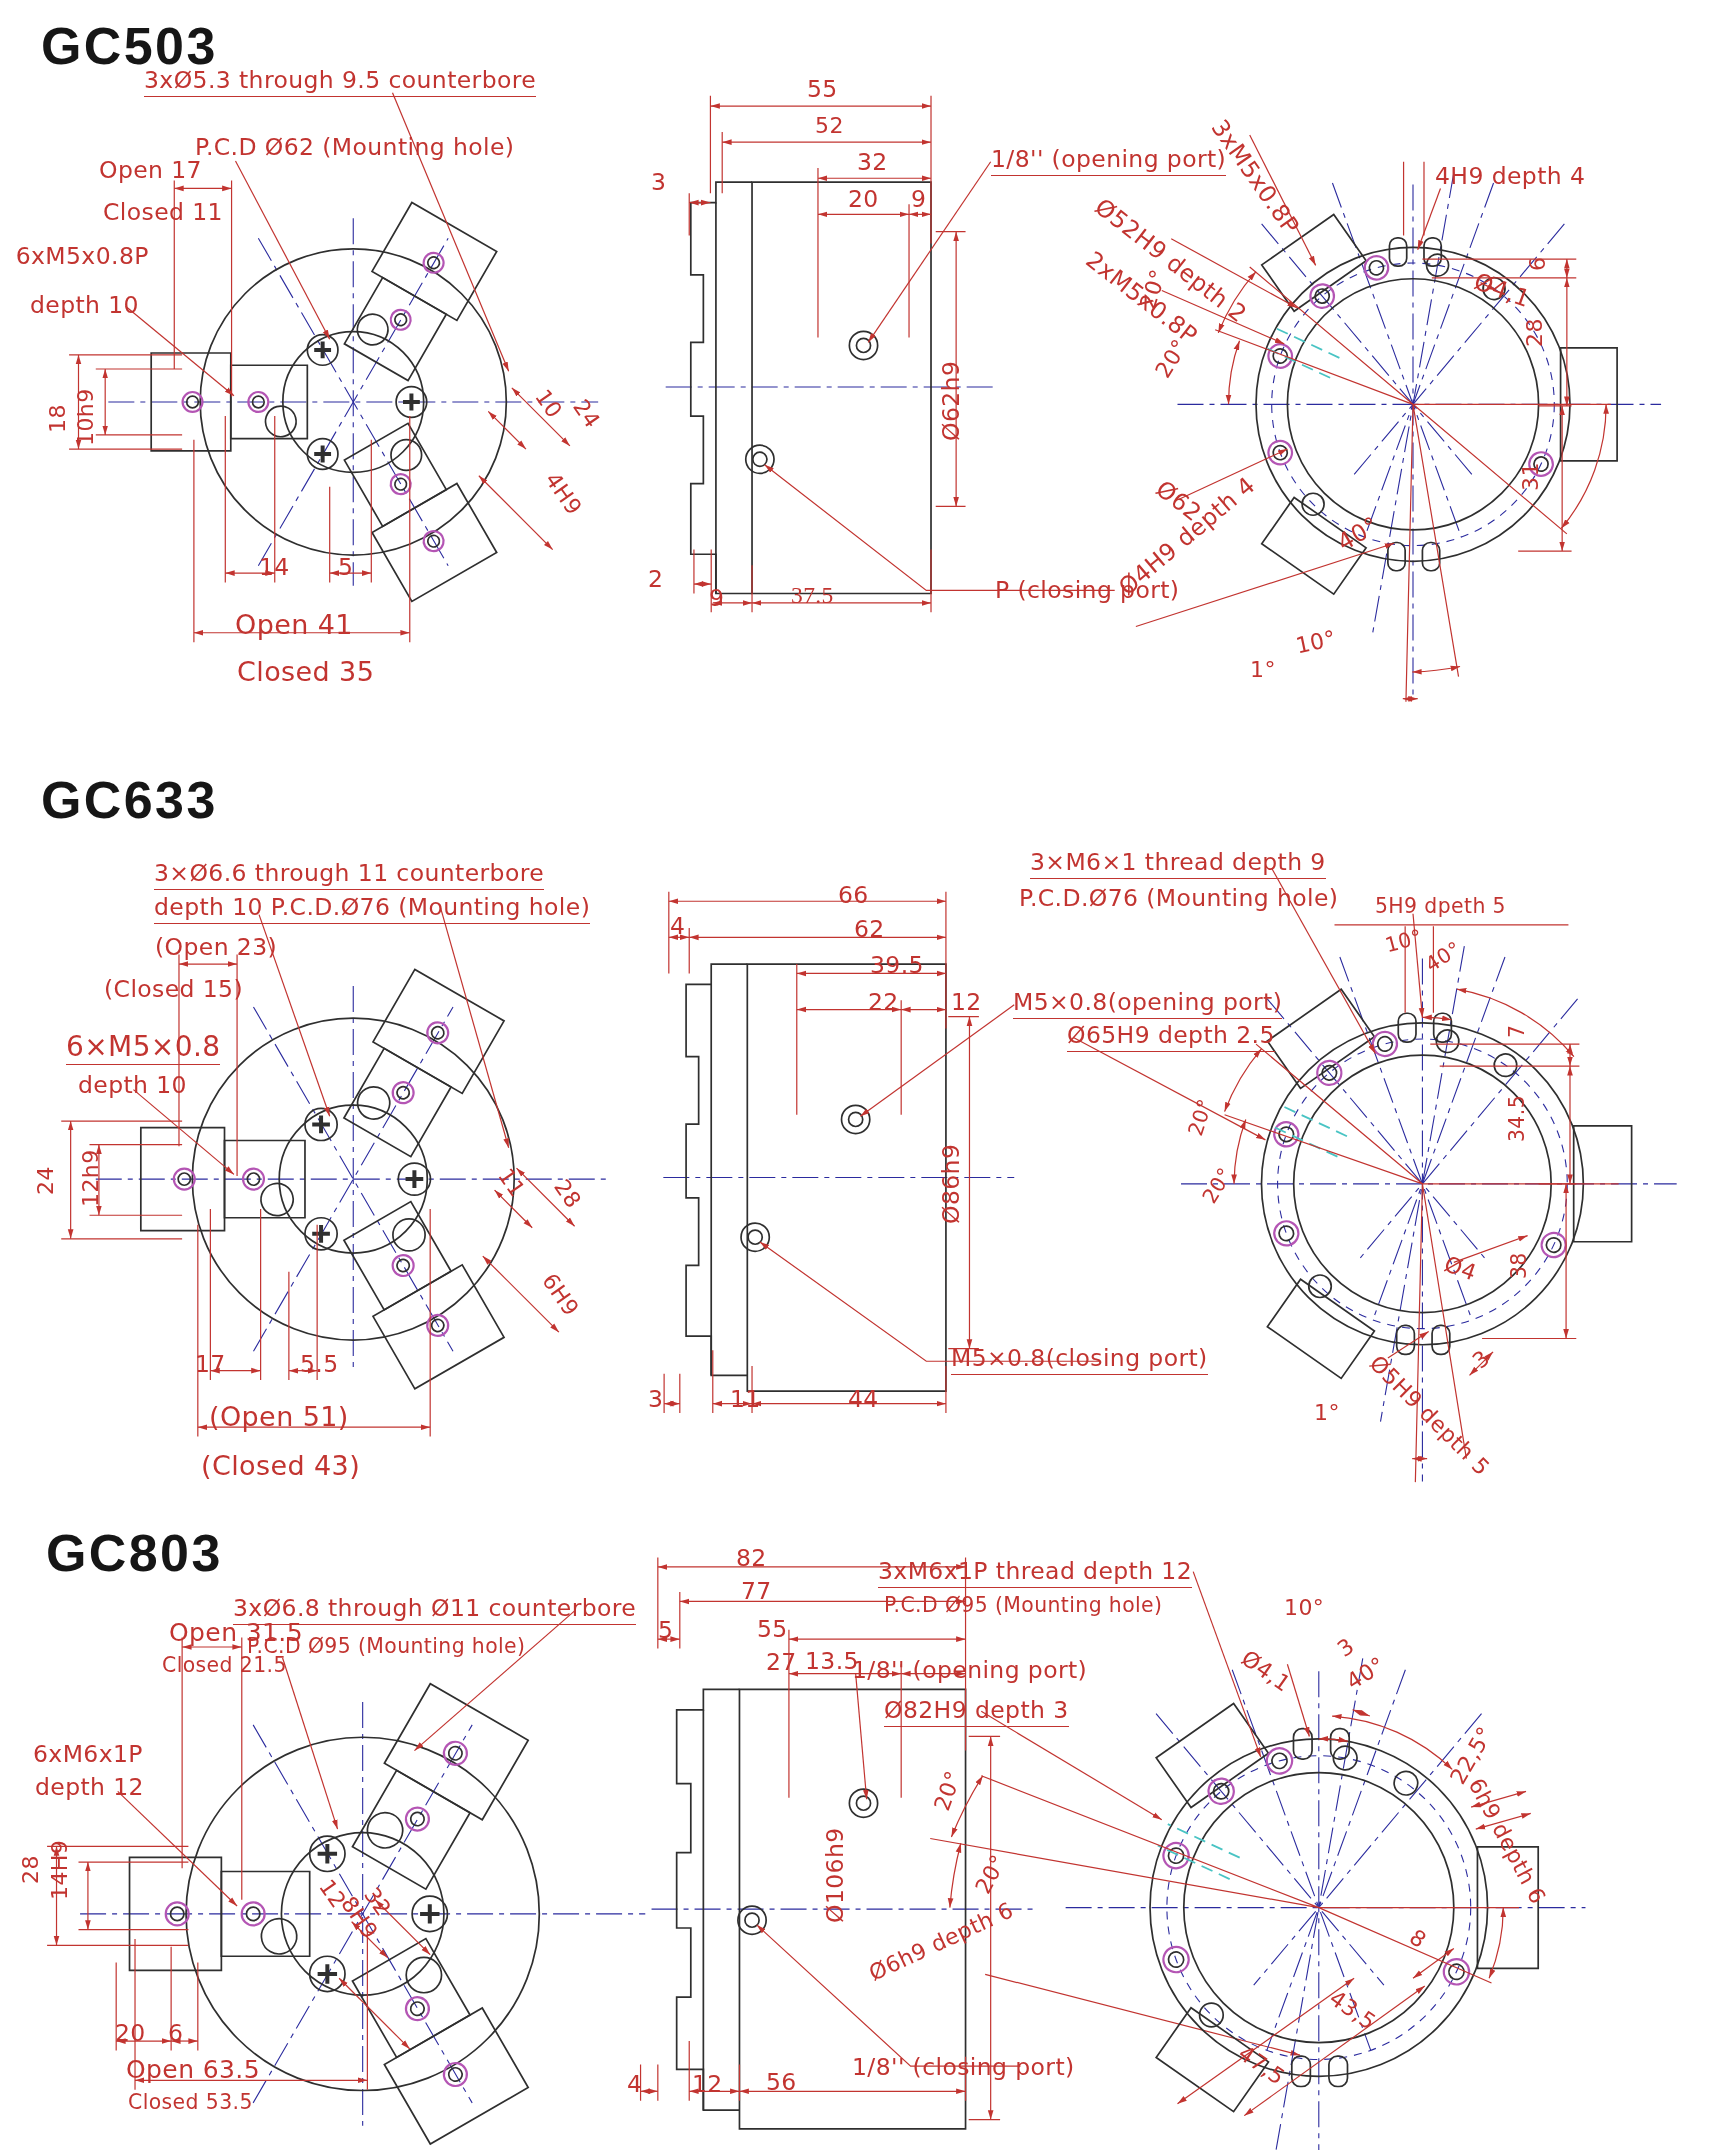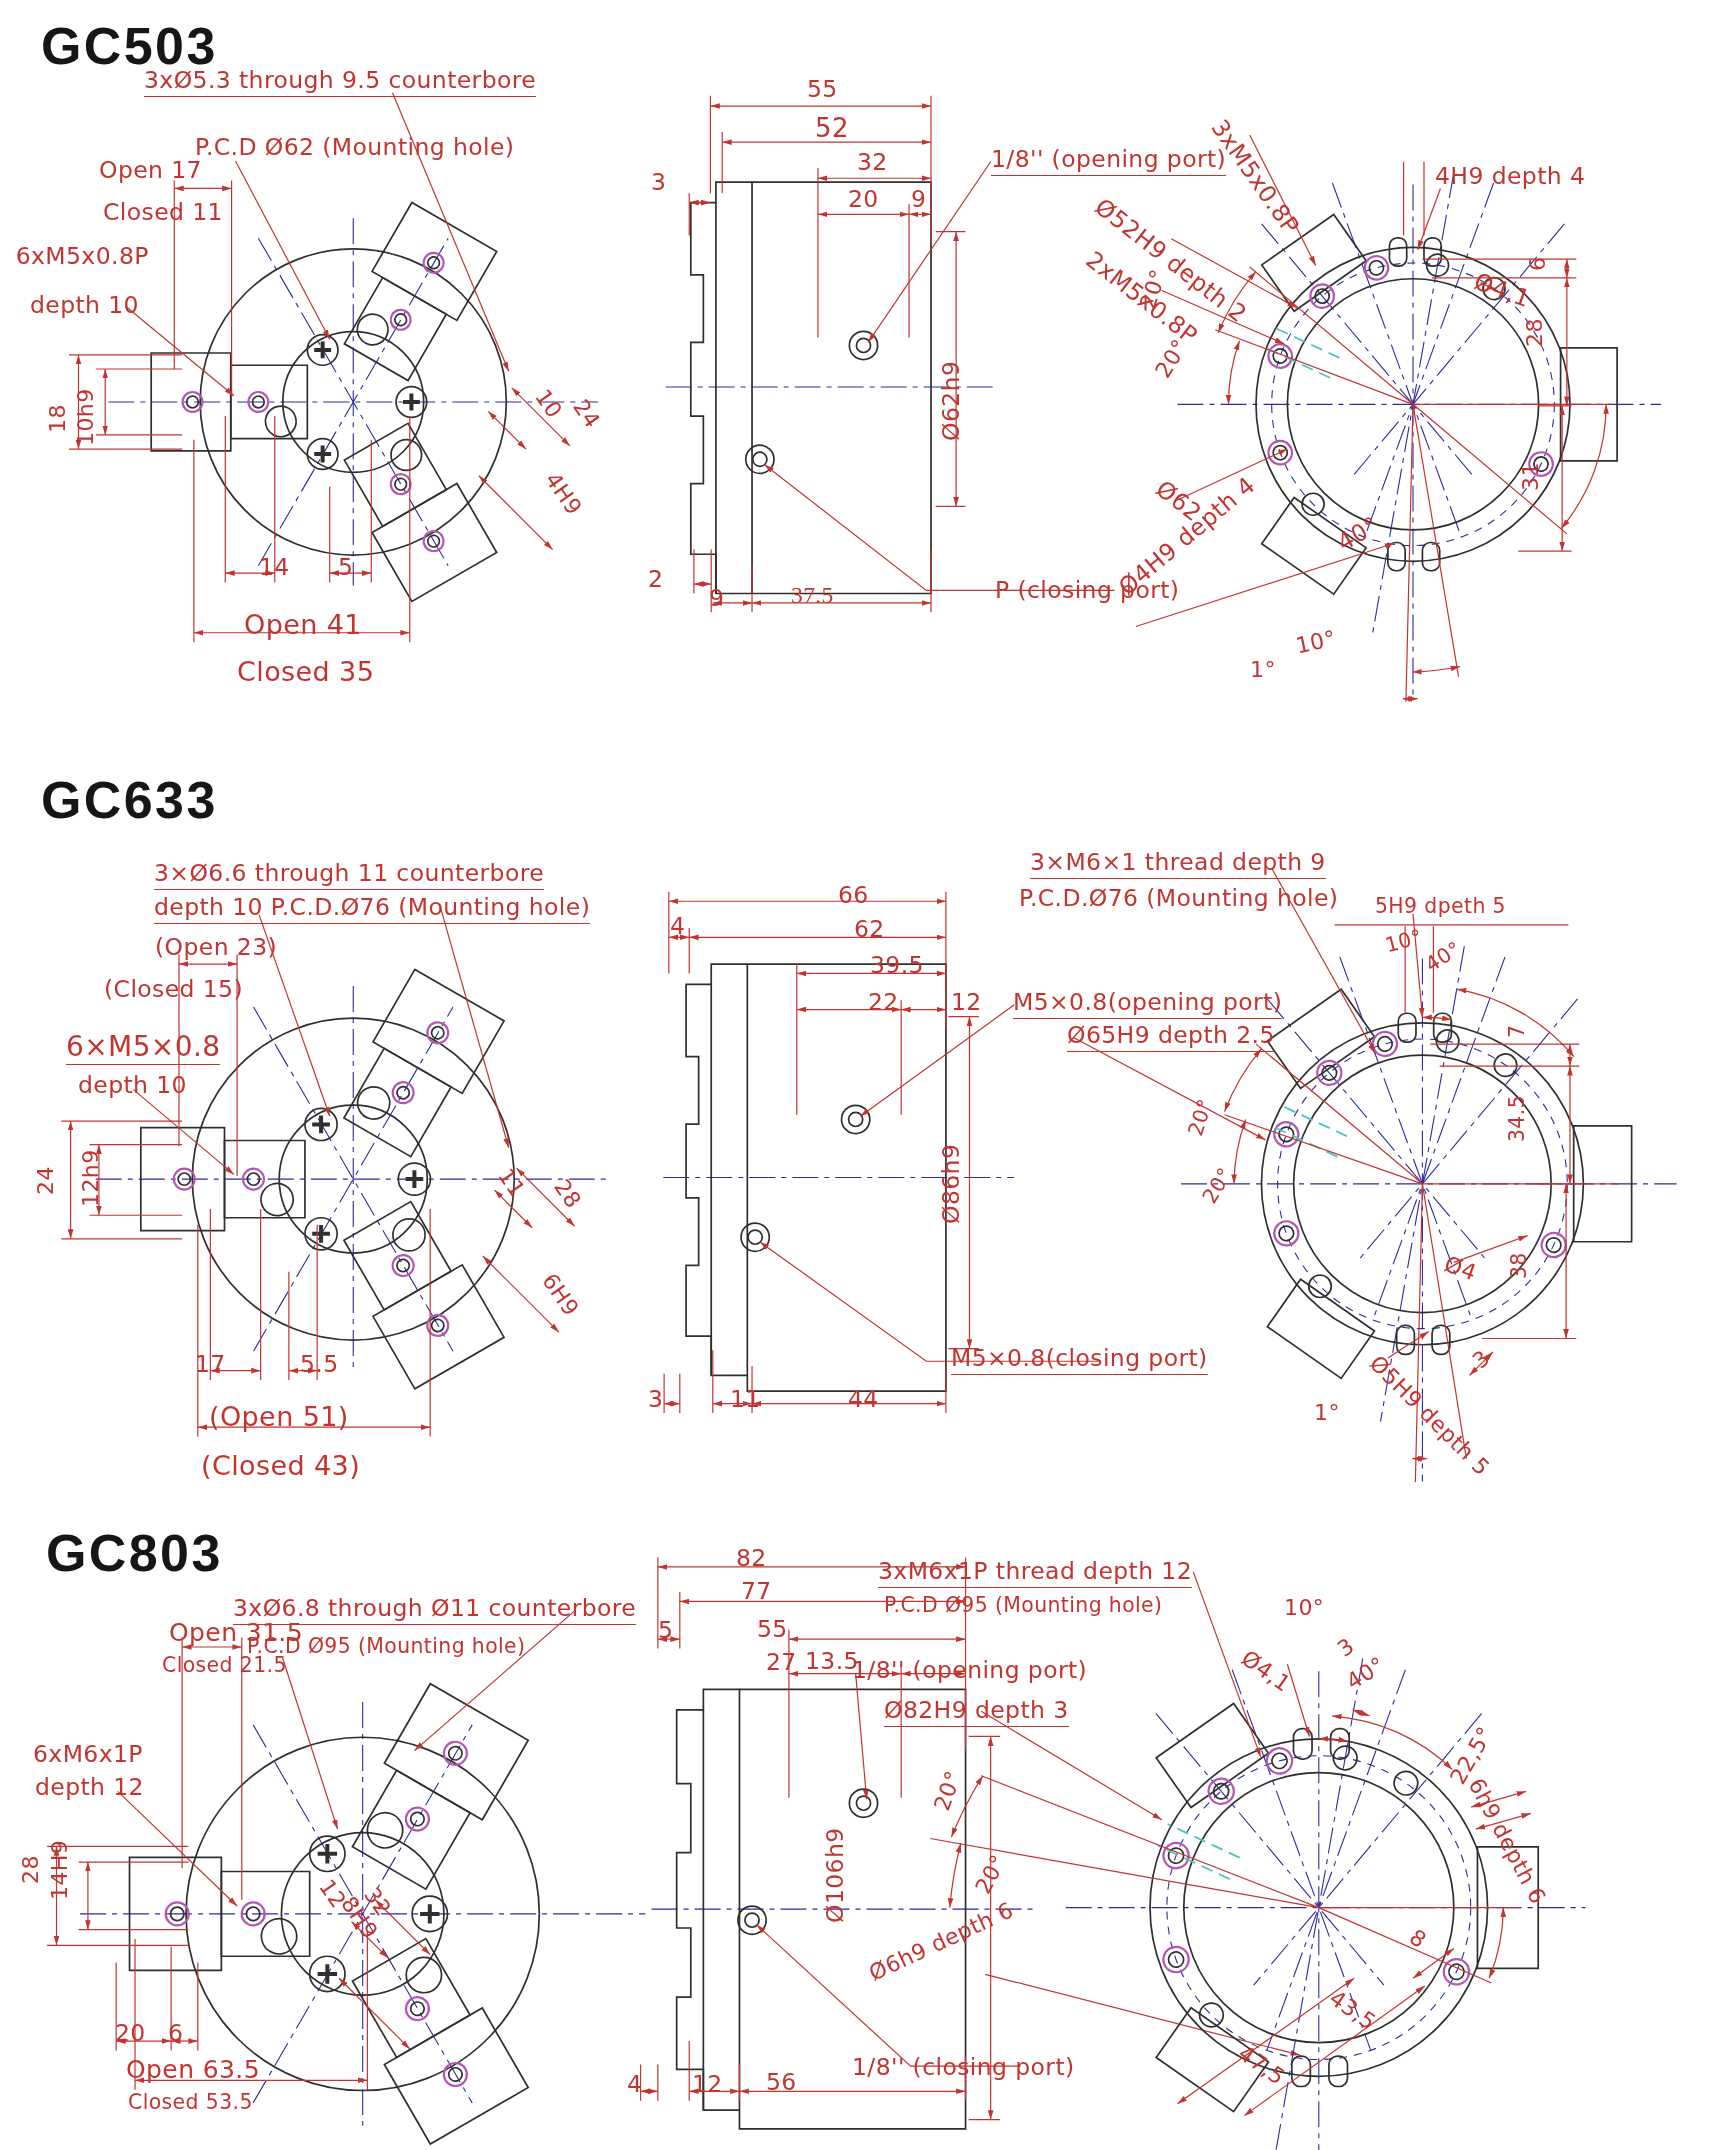--- a/index.html
+++ b/index.html
@@ -328,27 +328,27 @@
     <div class="lbl u" style="left: 144px; top: 69px; font-size: 23.5px;">3xØ5.3 through 9.5 counterbore</div>
     <div class="lbl" style="left: 195px; top: 136px; font-size: 23.5px;">P.C.D Ø62 (Mounting hole)</div>
     <div class="lbl" style="left: 99px; top: 159px; font-size: 23.5px;">Open 17</div>
     <div class="lbl" style="left: 103px; top: 201px; font-size: 23.5px;">Closed 11</div>
     <div class="lbl" style="left: 15.7px; top: 245px; font-size: 23.5px;">6xM5x0.8P</div>
     <div class="lbl" style="left: 30px; top: 294px; font-size: 23.5px;">depth 10</div>
     <div class="lbl" style="left: 47px; top: 433px; font-size: 22px; transform: rotate(-90deg);">18</div>
     <div class="lbl" style="left: 75px; top: 446px; font-size: 22px; transform: rotate(-90deg);">10h9</div>
     <div class="lbl" style="left: 226px; top: 556px; font-size: 23.5px; padding-left: 33px;">14</div>
     <div class="lbl" style="left: 338px; top: 556px; font-size: 23.5px;">5</div>
-    <div class="lbl" style="left: 244px; top: 611px; font-size: 27px;">Open 41</div>
+    <div class="lbl" style="left: 235px; top: 611px; font-size: 27px;">Open 41</div>
     <div class="lbl" style="left: 237px; top: 658px; font-size: 27px;">Closed 35</div>
     <div class="lbl" style="left: 549px; top: 386px; font-size: 22px; transform: rotate(55deg);">10</div>
     <div class="lbl" style="left: 587px; top: 396px; font-size: 22px; transform: rotate(55deg);">24</div>
     <div class="lbl" style="left: 559px; top: 469px; font-size: 22px; transform: rotate(55deg);">4H9</div>
     <div class="lbl" style="left: 807px; top: 78px; font-size: 23.5px;">55</div>
-    <div class="lbl" style="left: 815px; top: 115px; font-size: 26px;">52</div>
+    <div class="lbl" style="left: 815px; top: 115px; font-size: 22px;">52</div>
     <div class="lbl" style="left: 857px; top: 151px; font-size: 23.5px;">32</div>
     <div class="lbl" style="left: 848px; top: 188px; font-size: 23.5px;">20</div>
     <div class="lbl" style="left: 911px; top: 188px; font-size: 23.5px;">9</div>
     <div class="lbl" style="left: 651px; top: 171px; font-size: 23.5px;">3</div>
     <div class="lbl u" style="left: 991px; top: 148px; font-size: 23.5px;">1/8'' (opening port)</div>
     <div class="lbl" style="left: 940px; top: 441px; font-size: 23.5px; transform: rotate(-90deg);">Ø62h9</div>
     <div class="lbl" style="left: 648px; top: 568px; font-size: 23.5px;">2</div>
     <div class="lbl" style="left: 709px; top: 587px; font-size: 23.5px;">9</div>
     <div class="lbl" style="left: 791px; top: 584px; font-size: 23.5px; font-family: Liberation Serif, serif;">37.5</div>
     <div class="lbl" style="left: 995px; top: 579px; font-size: 23.5px;">P (closing port)</div>

